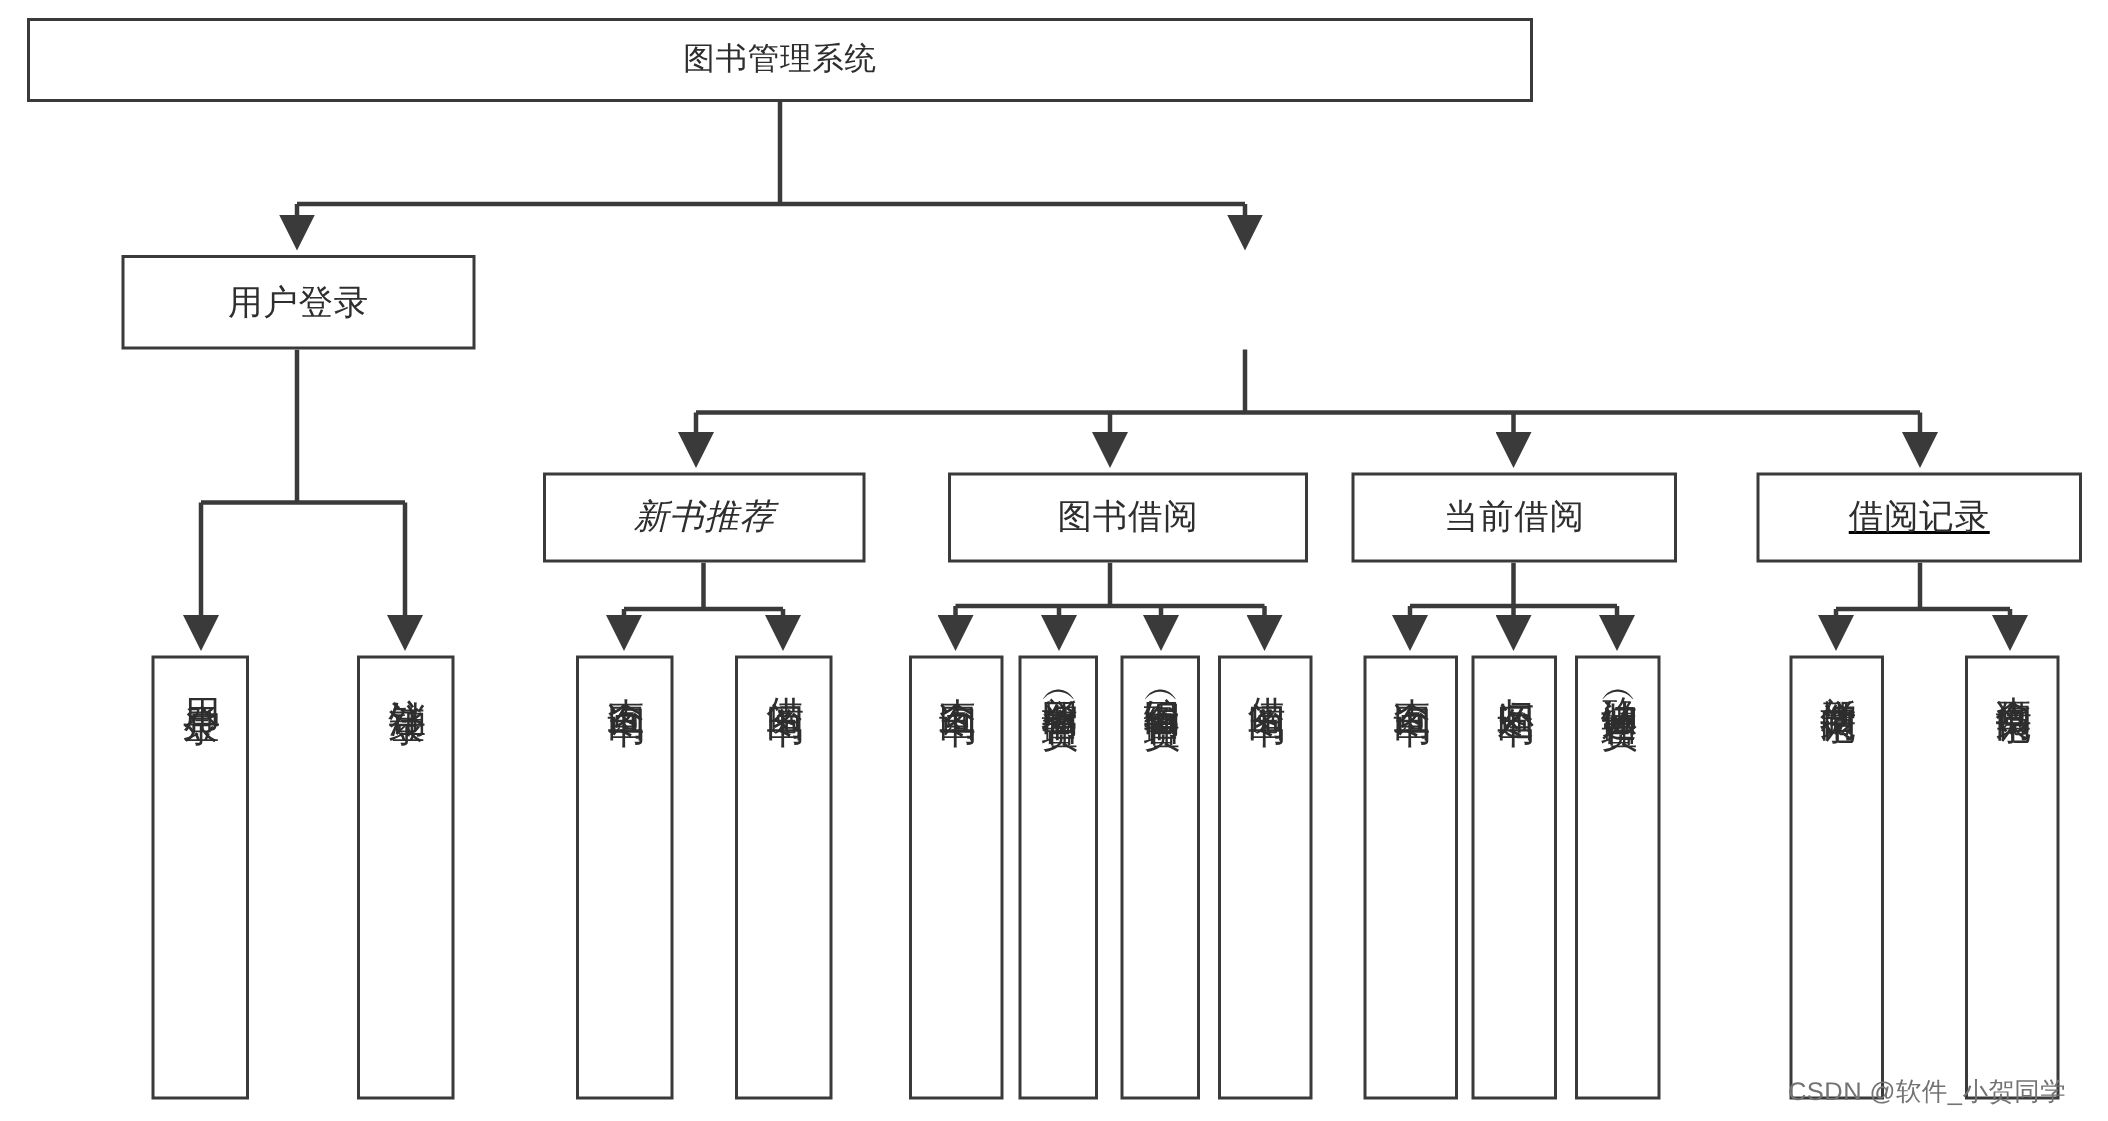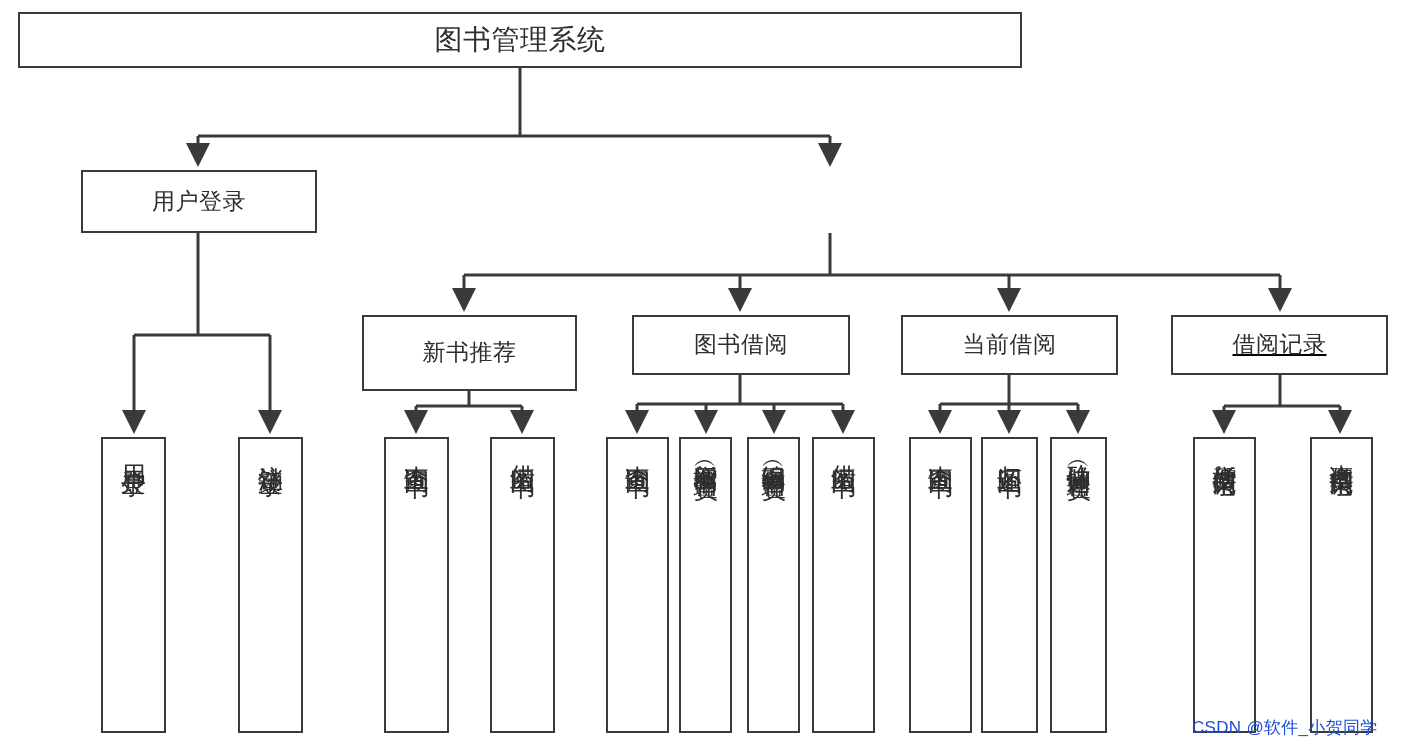--- a/index.html
+++ b/index.html
@@ -41,42 +41,42 @@
     text-align: center;
     white-space: nowrap;
     letter-spacing: 0.5px;
   }
   
   .h-node .node-label {
     writing-mode: horizontal-tb;
     font-size: 23px;
   }
   .h-node.root .node-label {
-    font-size: 28px;
+    font-size: 21px;
   }
   
   .v-node {
     align-items: flex-start;
     justify-content: center;
     padding-top: 6px;
   }
   .v-node .node-label {
     writing-mode: vertical-rl;
     text-orientation: upright;
     font-size: 25px;
     letter-spacing: 3px;
     line-height: 1;
   }
   .v-node.narrow .node-label {
     font-size: 24px;
     letter-spacing: 2px;
   }
   .watermark {
     position: absolute;
-    color: #1d4ed8;
+    color: #737373;
     font-size: 17px;
     white-space: nowrap;
     user-select: none;
     letter-spacing: 0.3px;
     text-align: center;
   }
 </style>
 </head>
 <body>
 
@@ -133,24 +133,24 @@
   </svg>
 
   <div class="node-box h-node root" style="left:18px; top:12px; width:1004px; height:56px;">
     <span class="node-label">图书管理系统</span>
   </div>
 
   <div class="node-box h-node" style="left:81px; top:170px; width:236px; height:63px;">
     <span class="node-label">用户登录</span>
   </div>
 
-  <div class="node-box h-node" style="left:362px; top:315px; width:215px; height:76px;">
+  <div class="node-box h-node" style="left:362px; top:315px; width:215px; height:60px;font-style:italic;">
     <span class="node-label">新书推荐</span>
   </div>
-  <div class="node-box h-node" style="left:632px; top:315px; width:218px; height:60px;">
+  <div class="node-box h-node" style="left:632px; top:315px; width:240px; height:60px;">
     <span class="node-label">图书借阅</span>
   </div>
   <div class="node-box h-node" style="left:901px; top:315px; width:217px; height:60px;justify-content:center;">
     <span class="node-label">当前借阅</span>
   </div>
   <div class="node-box h-node" style="left:1171px; top:315px; width:217px; height:60px;text-decoration:underline;">
     <span class="node-label">借阅记录</span>
   </div>
 
   <div class="node-box v-node" style="left:101px; top:437px; width:65px; height:296px;">

